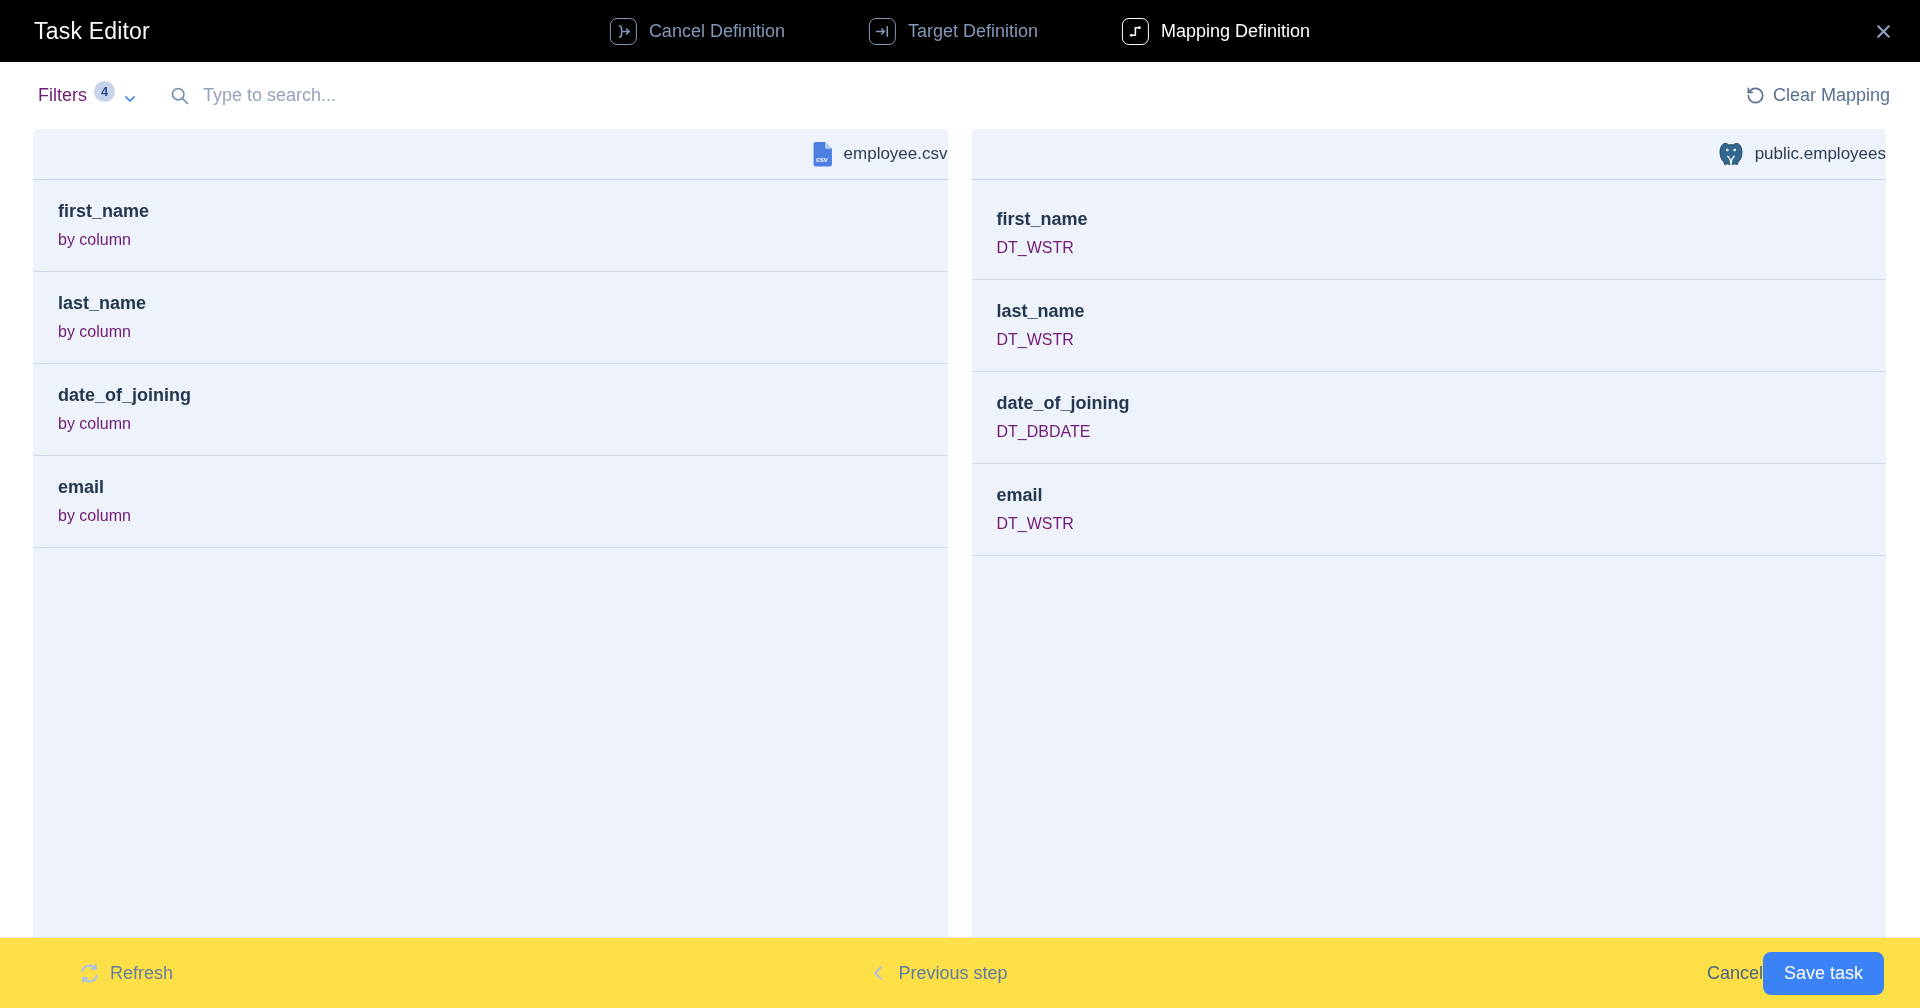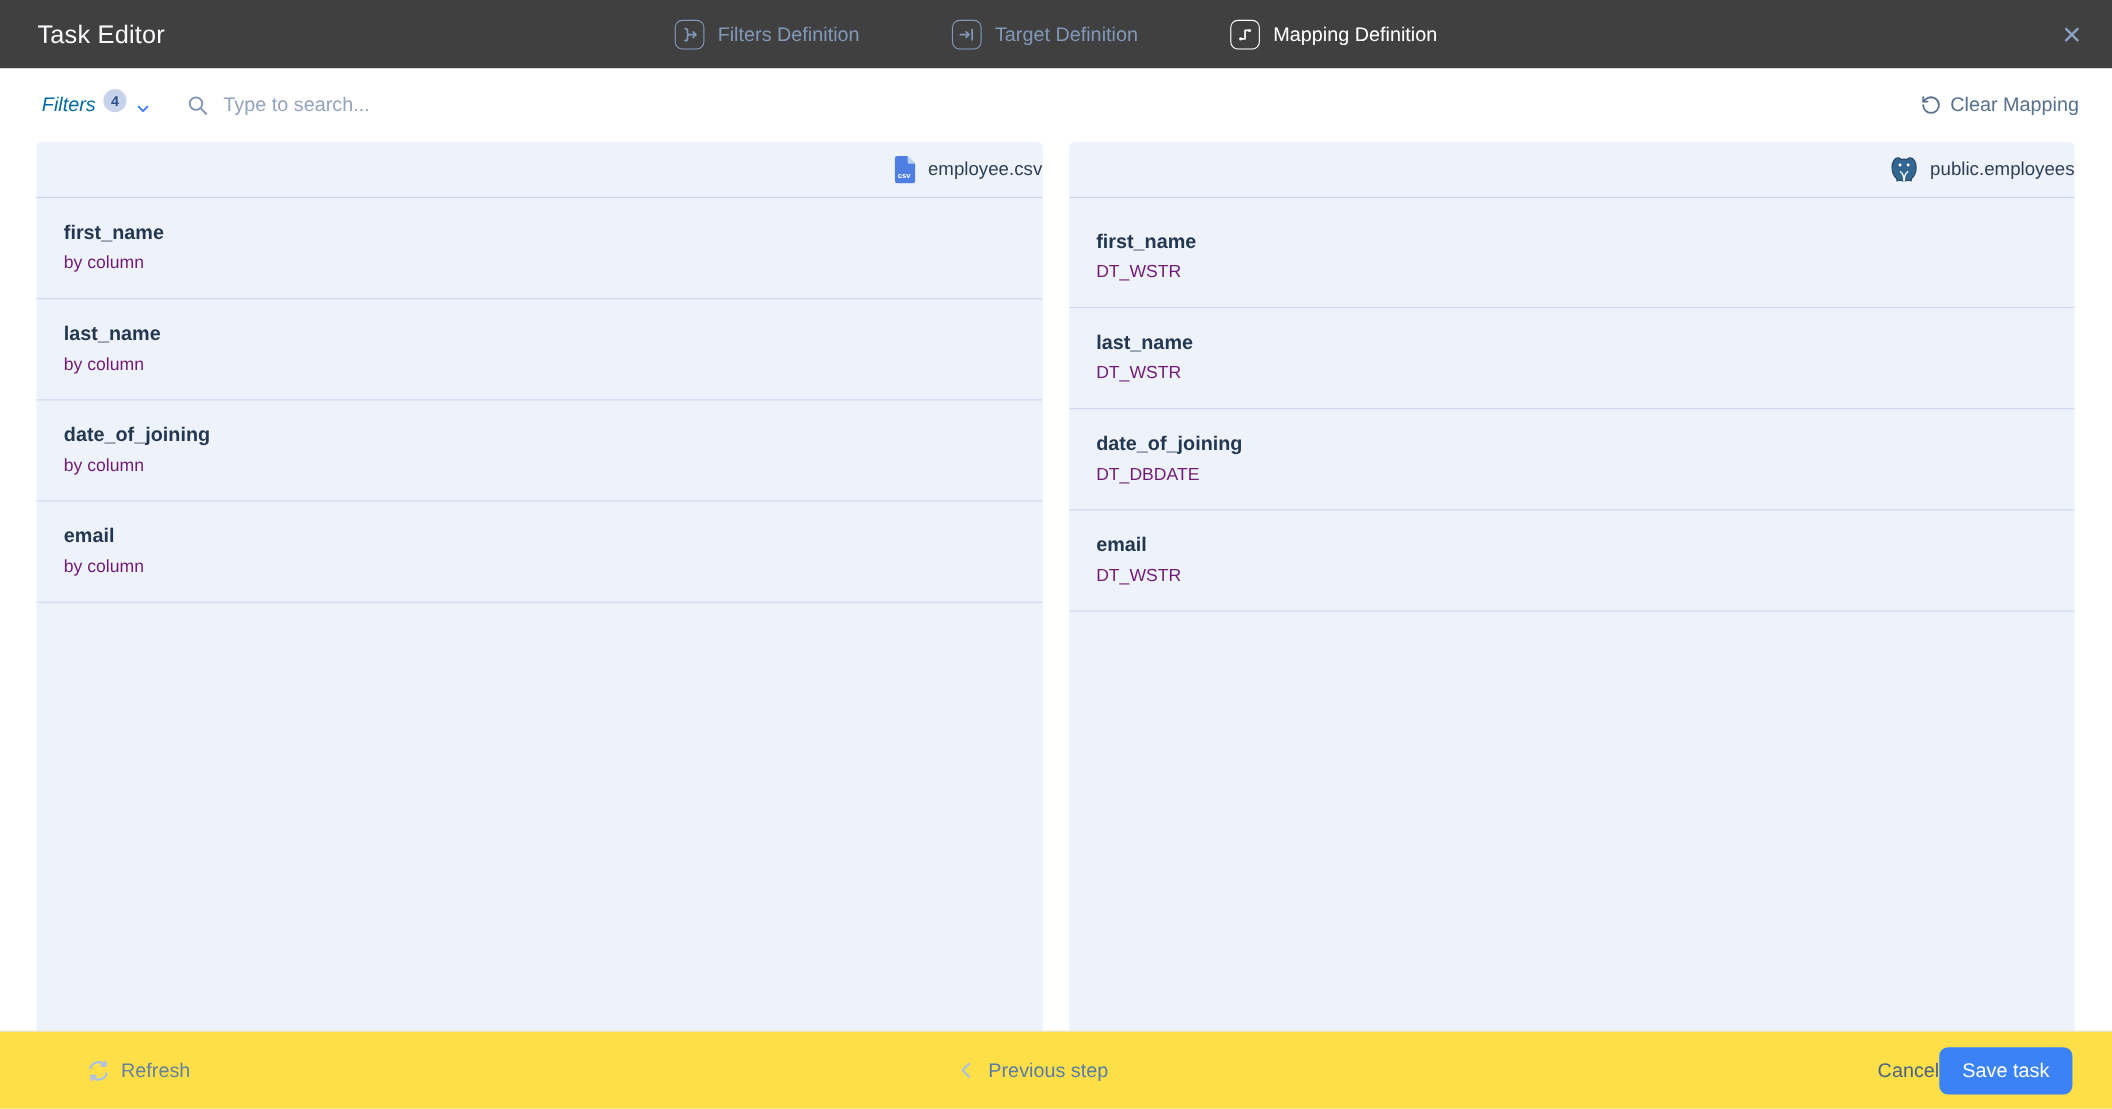--- a/index.html
+++ b/index.html
@@ -8,21 +8,21 @@
     width:1920px; height:1008px;
     font-family:"Liberation Sans", sans-serif;
     background:#ffffff;
     -webkit-font-smoothing:antialiased;
   }
   .app { width:1920px; height:1008px; display:flex; flex-direction:column; }
 
   
   header {
     flex:0 0 62px; height:62px;
-    background:#404040;
+    background:#000000;
     display:flex; align-items:center;
     padding:0 18px 0 34px;
     position:relative;
   }
   .page-title { font-size:23px; color:#f7f9fc; font-weight:500; letter-spacing:.2px; }
   .tabs {
     position:absolute; left:50%; top:0; height:62px;
     transform:translateX(-50%);
     display:flex; align-items:center; gap:84px; white-space:nowrap;
   }
@@ -33,21 +33,21 @@
     display:flex; align-items:center; justify-content:center; flex:0 0 auto;
   }
   .close-btn { margin-left:auto; background:none; border:0; padding:8px; cursor:pointer; display:flex; }
 
   
   .toolbar {
     flex:0 0 67px; height:67px; background:#ffffff;
     display:flex; align-items:center; padding:0 30px 0 38px;
   }
   .filters { display:flex; align-items:center; gap:7px; cursor:pointer; background:none; border:0; padding:0; font-family:inherit; }
-  .filters-label { font-size:18px; color:#0369a1;font-style:italic; }
+  .filters-label { font-size:18px; color:#701a75; }
   .badge {
     min-width:21px; height:21px; border-radius:50%;
     background:#c7d3ea; color:#2b4d88;
     font-size:13px; font-weight:700;
     display:flex; align-items:center; justify-content:center;
     margin-top:-9px;
   }
   .search { display:flex; align-items:center; gap:11px; margin-left:31px; }
   .search input {
     border:0; outline:none; font-size:18px; color:#14532d; width:430px;
@@ -118,21 +118,21 @@
 
     <nav class="tabs">
       <div class="tab">
         <span class="tab-box">
           <svg width="17" height="17" viewBox="0 0 16 16" fill="none" stroke="currentColor" stroke-width="1.5" stroke-linecap="round" stroke-linejoin="round">
             <path d="M4.2 2.8 C5.8 2.8 6.2 3.6 6.2 4.8 L6.2 6.3 C6.2 7.2 6.6 7.7 7.3 8 C6.6 8.3 6.2 8.8 6.2 9.7 L6.2 11.2 C6.2 12.4 5.8 13.2 4.2 13.2"></path>
             <path d="M8.2 8 L13.2 8"></path>
             <path d="M11 5.6 L13.4 8 L11 10.4"></path>
           </svg>
         </span>
-        <span>Filters Definition</span>
+        <span>Cancel Definition</span>
       </div>
 
       <div class="tab">
         <span class="tab-box">
           <svg width="17" height="17" viewBox="0 0 16 16" fill="none" stroke="currentColor" stroke-width="1.5" stroke-linecap="round" stroke-linejoin="round">
             <path d="M2.6 8 L9.6 8"></path>
             <path d="M7.4 5.6 L9.8 8 L7.4 10.4"></path>
             <path d="M12.6 3.6 L12.6 12.4"></path>
           </svg>
         </span>

